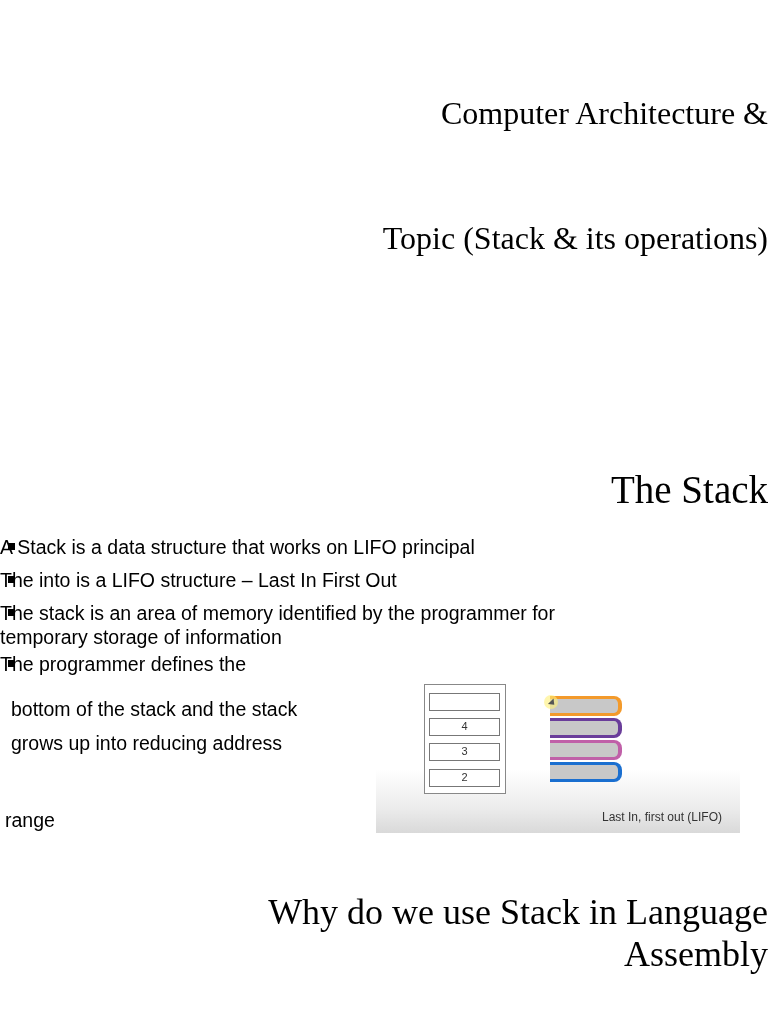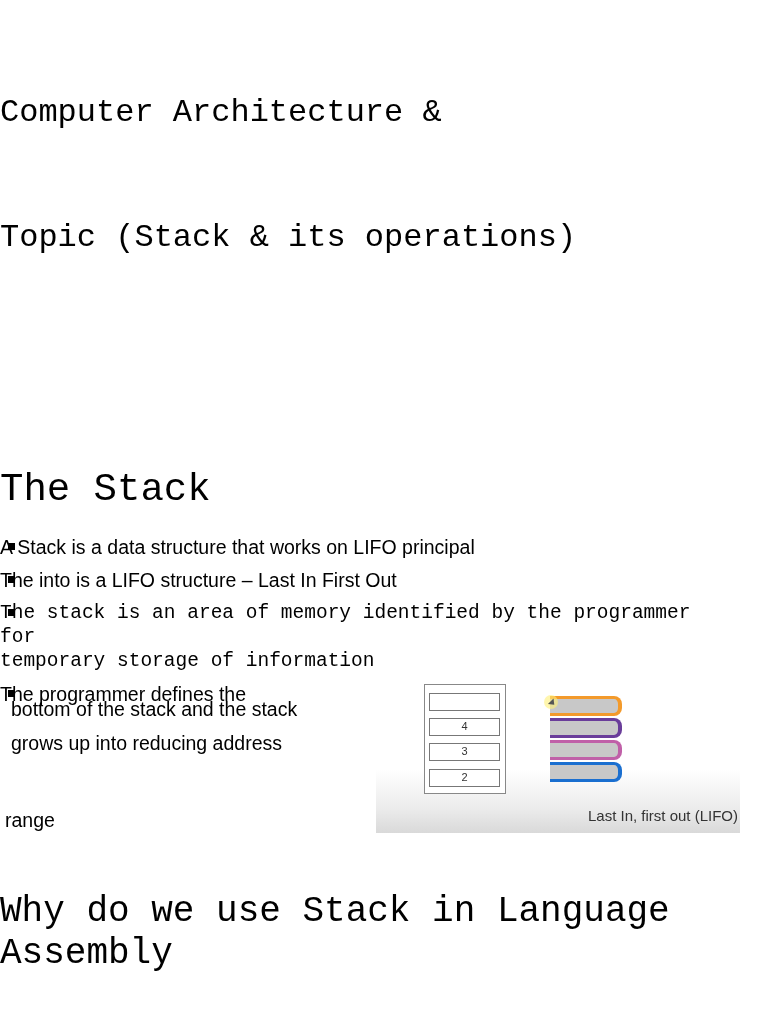--- a/index.html
+++ b/index.html
@@ -1,57 +1,57 @@
 <!DOCTYPE html>
 <html><head>
   <meta charset="utf-8">
   <style>
     html, body { margin: 0; padding: 0; background: #ffffff; }
     body { width: 768px; height: 1024px; position: relative; overflow: hidden; font-family: "Liberation Sans", sans-serif; color: #000; }
-    .slide-title { position: absolute; left: 0; width: 768px; text-align: left; font-family: Liberation Mono, monospace; color: #000; }
+    .slide-title { position: absolute; left: 0; width: 768px; text-align: right; font-family: Liberation Serif, serif; color: #000; }
     #title1 { top: 92px; font-size: 32px; line-height: 42px; }
     #title1 div { white-space: nowrap; }
     #topic { top: 218px; font-size: 32px; line-height: 40px; }
     #stack-title { top: 466px; font-size: 39px; line-height: 48px; }
     #why-title { top: 891px; font-size: 36px; line-height: 42px; }
 
     .bullets { position: absolute; left: 0; top: 535px; width: 720px; font-size: 19.5px; line-height: 24px; }
     .bullet { position: relative; margin-bottom: 9px; }
     .bullet .mark { position: absolute; left: 8px; top: 8px; width: 7px; height: 7px; background: #000; }
     .plain-line { position: absolute; font-size: 19.5px; line-height: 24px; }
 
     .figure { position: absolute; left: 376px; top: 665px; width: 364px; height: 168px;
       background: linear-gradient(to bottom, #ffffff 0%, #ffffff 62%, #ececec 85%, #d9d9d9 100%); }
     .mem-frame { position: absolute; left: 48px; top: 19px; width: 82px; height: 110px; border: 1.5px solid #888; background: #fff; box-sizing: border-box; }
     .mem-cell { position: absolute; left: 4px; width: 71px; height: 18px; border: 1.5px solid #777; box-sizing: border-box; font-size: 11px; line-height: 15px; text-align: center; color: #333; background: #fff; }
     .book { position: absolute; left: 174px; width: 72px; height: 20px; border-radius: 0 8px 8px 0; box-sizing: border-box; border-width: 3px 4px 3px 0; border-style: solid; background: #c8c8c8; }
     .cursor { position: absolute; left: 174px; top: 34px; width: 0; height: 0; border-left: 5px solid #555; border-top: 4px solid transparent; border-bottom: 4px solid transparent; transform: rotate(45deg); }
     .highlight { position: absolute; left: 168px; top: 30px; width: 14px; height: 14px; border-radius: 50%; background: rgba(255,240,120,0.6); }
-    .caption { position: absolute; right: 2px; bottom: 9px; font-size: 15px; color: #333; }
+    .caption { position: absolute; right: 18px; bottom: 9px; font-size: 12px; color: #333; }
   </style>
 </head>
 <body>
 
 <div id="title1" class="slide-title">
   <div>Computer Architecture &amp;</div>
 </div>
 <div id="topic" class="slide-title">Topic (Stack &amp; its operations)</div>
 
 <div id="stack-title" class="slide-title">The Stack</div>
 
 <div class="bullets">
   <div class="bullet">
     <span class="mark"></span>
     <span>A Stack is a data structure that works on LIFO principal</span>
   </div>
   <div class="bullet">
     <span class="mark"></span>
     <span>The into is a LIFO structure – Last In First Out</span>
   </div>
-  <div class="bullet" style="margin-bottom:9px;font-family:Liberation Mono, monospace;">
+  <div class="bullet" style="margin-bottom:3px;">
     <span class="mark"></span>
     <div>The stack is an area of memory identified by the programmer for</div>
     <div>temporary storage of information</div>
   </div>
   <div class="bullet">
     <span class="mark"></span>
     <span>The programmer defines the</span>
   </div>
 </div>
 <div class="plain-line" style="left:11px; top:697px;">bottom of the stack and the stack</div>

